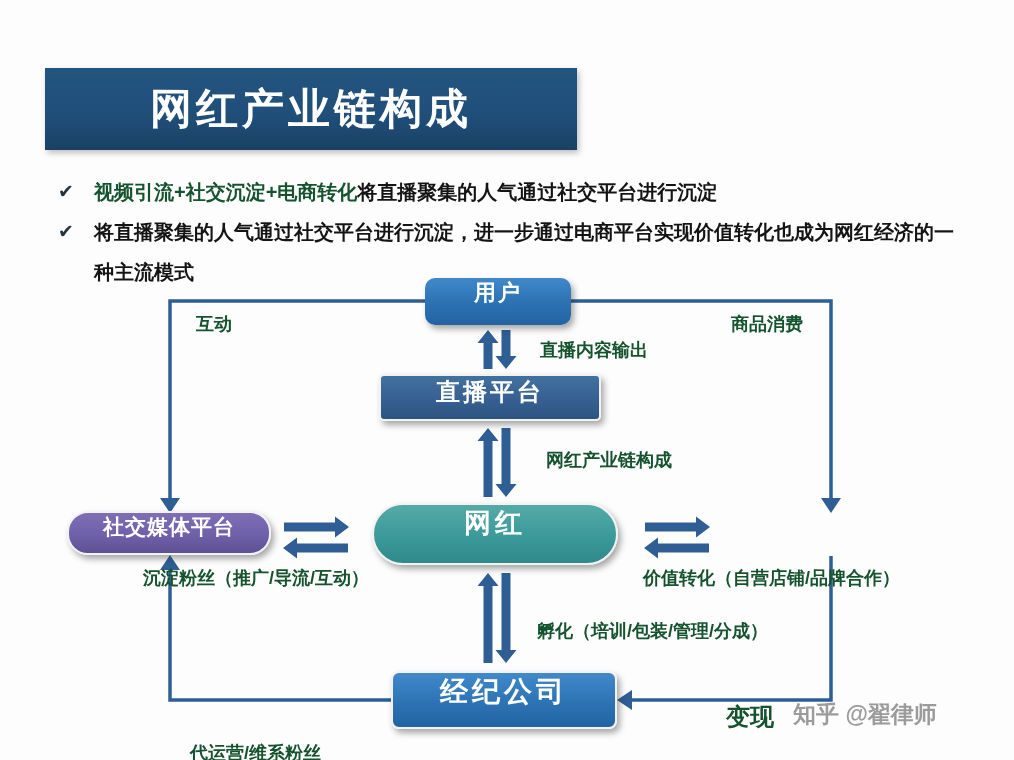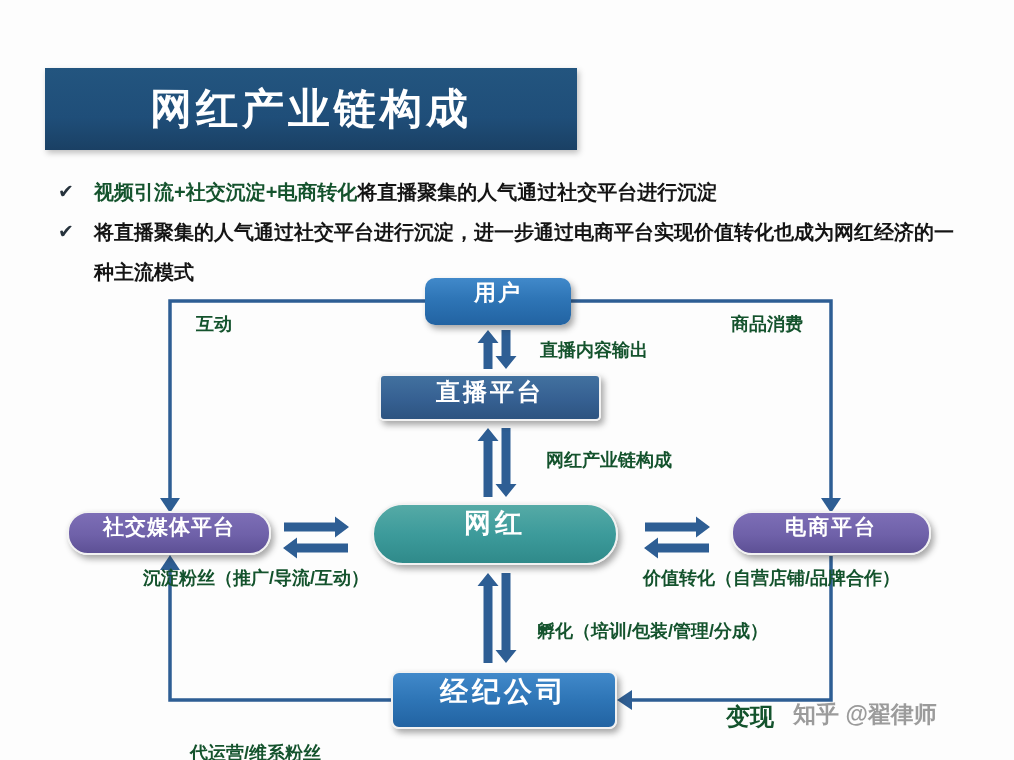--- a/index.html
+++ b/index.html
@@ -140,23 +140,20 @@
   </div>
   <div class="node node-influencer">
     <span>网红</span>
   </div>
   <div class="node node-live">
     <span>直播平台</span>
   </div>
   <div class="node node-social">
     <span>社交媒体平台</span>
   </div>
-  <div class="node node-ecom">
-    <span>电商平台</span>
-  </div>
   <div class="node node-agency">
     <span>经纪公司</span>
   </div>
 
   <div class="elabel lbl-interaction">互动</div>
   <div class="elabel lbl-goods">商品消费</div>
   <div class="elabel lbl-output">直播内容输出</div>
   <div class="elabel lbl-supply">网红产业链构成</div>
   <div class="elabel lbl-fans">沉淀粉丝（推广/导流/互动）</div>
   <div class="elabel lbl-value">价值转化（自营店铺/品牌合作）</div>

